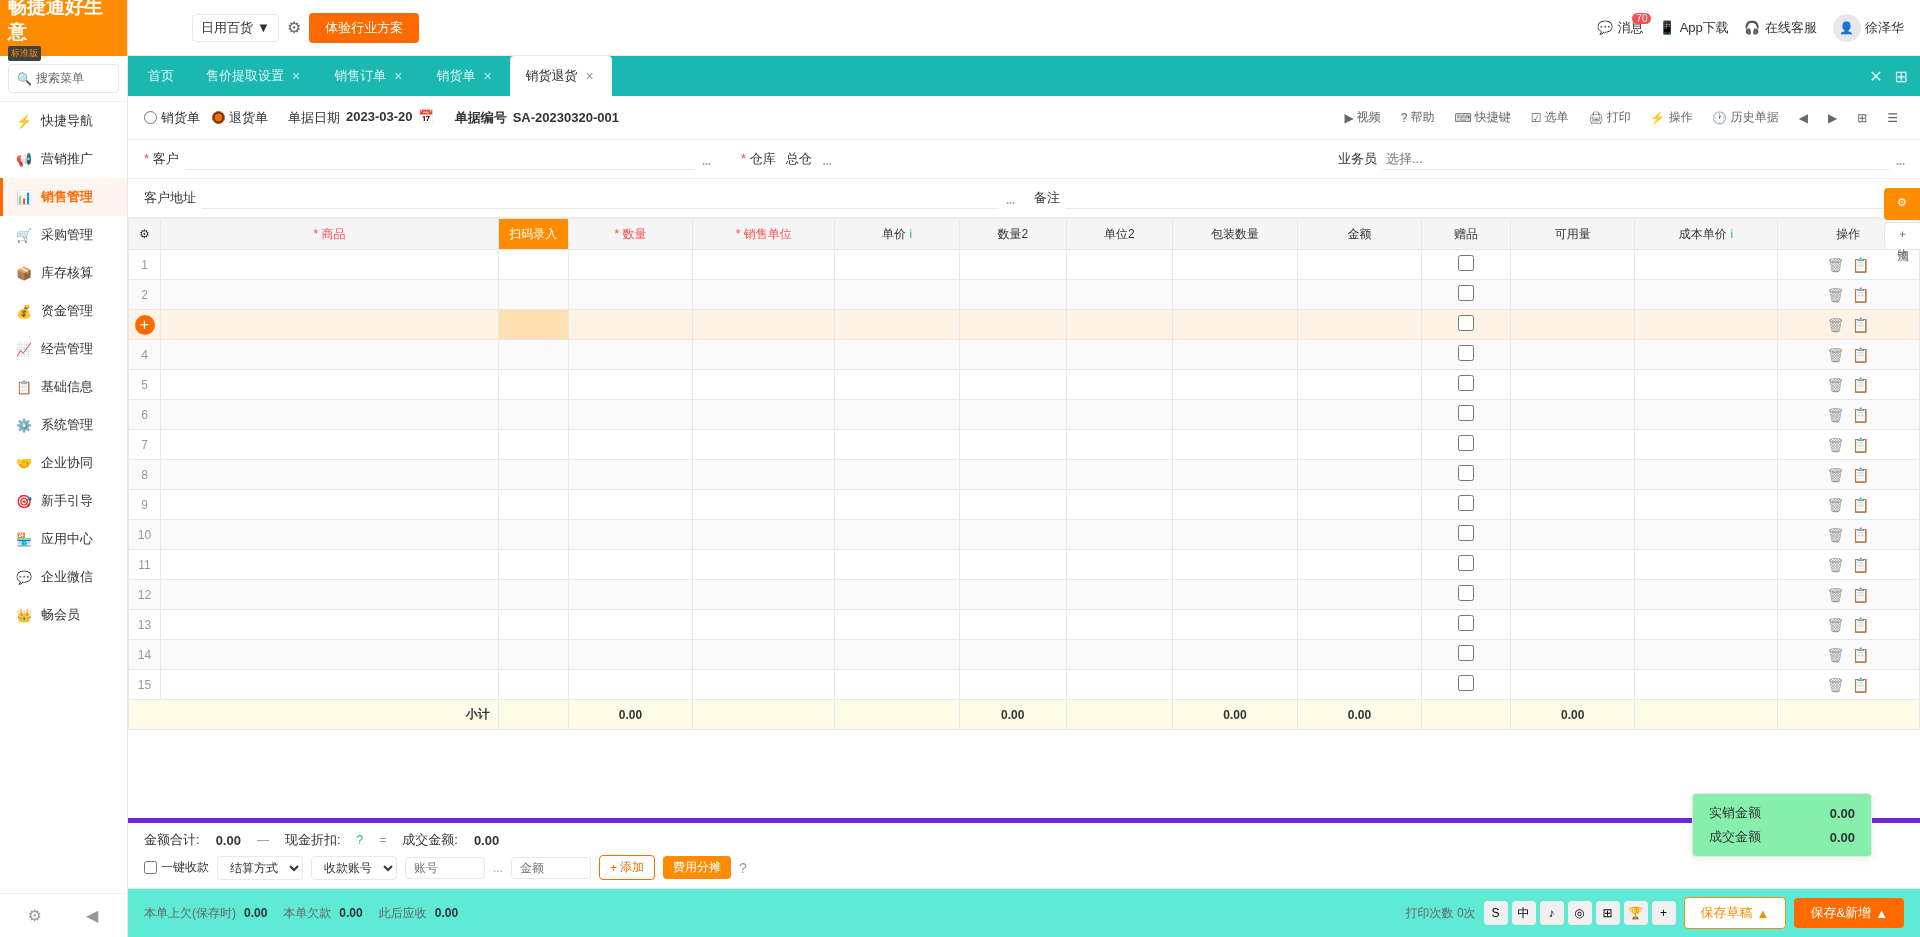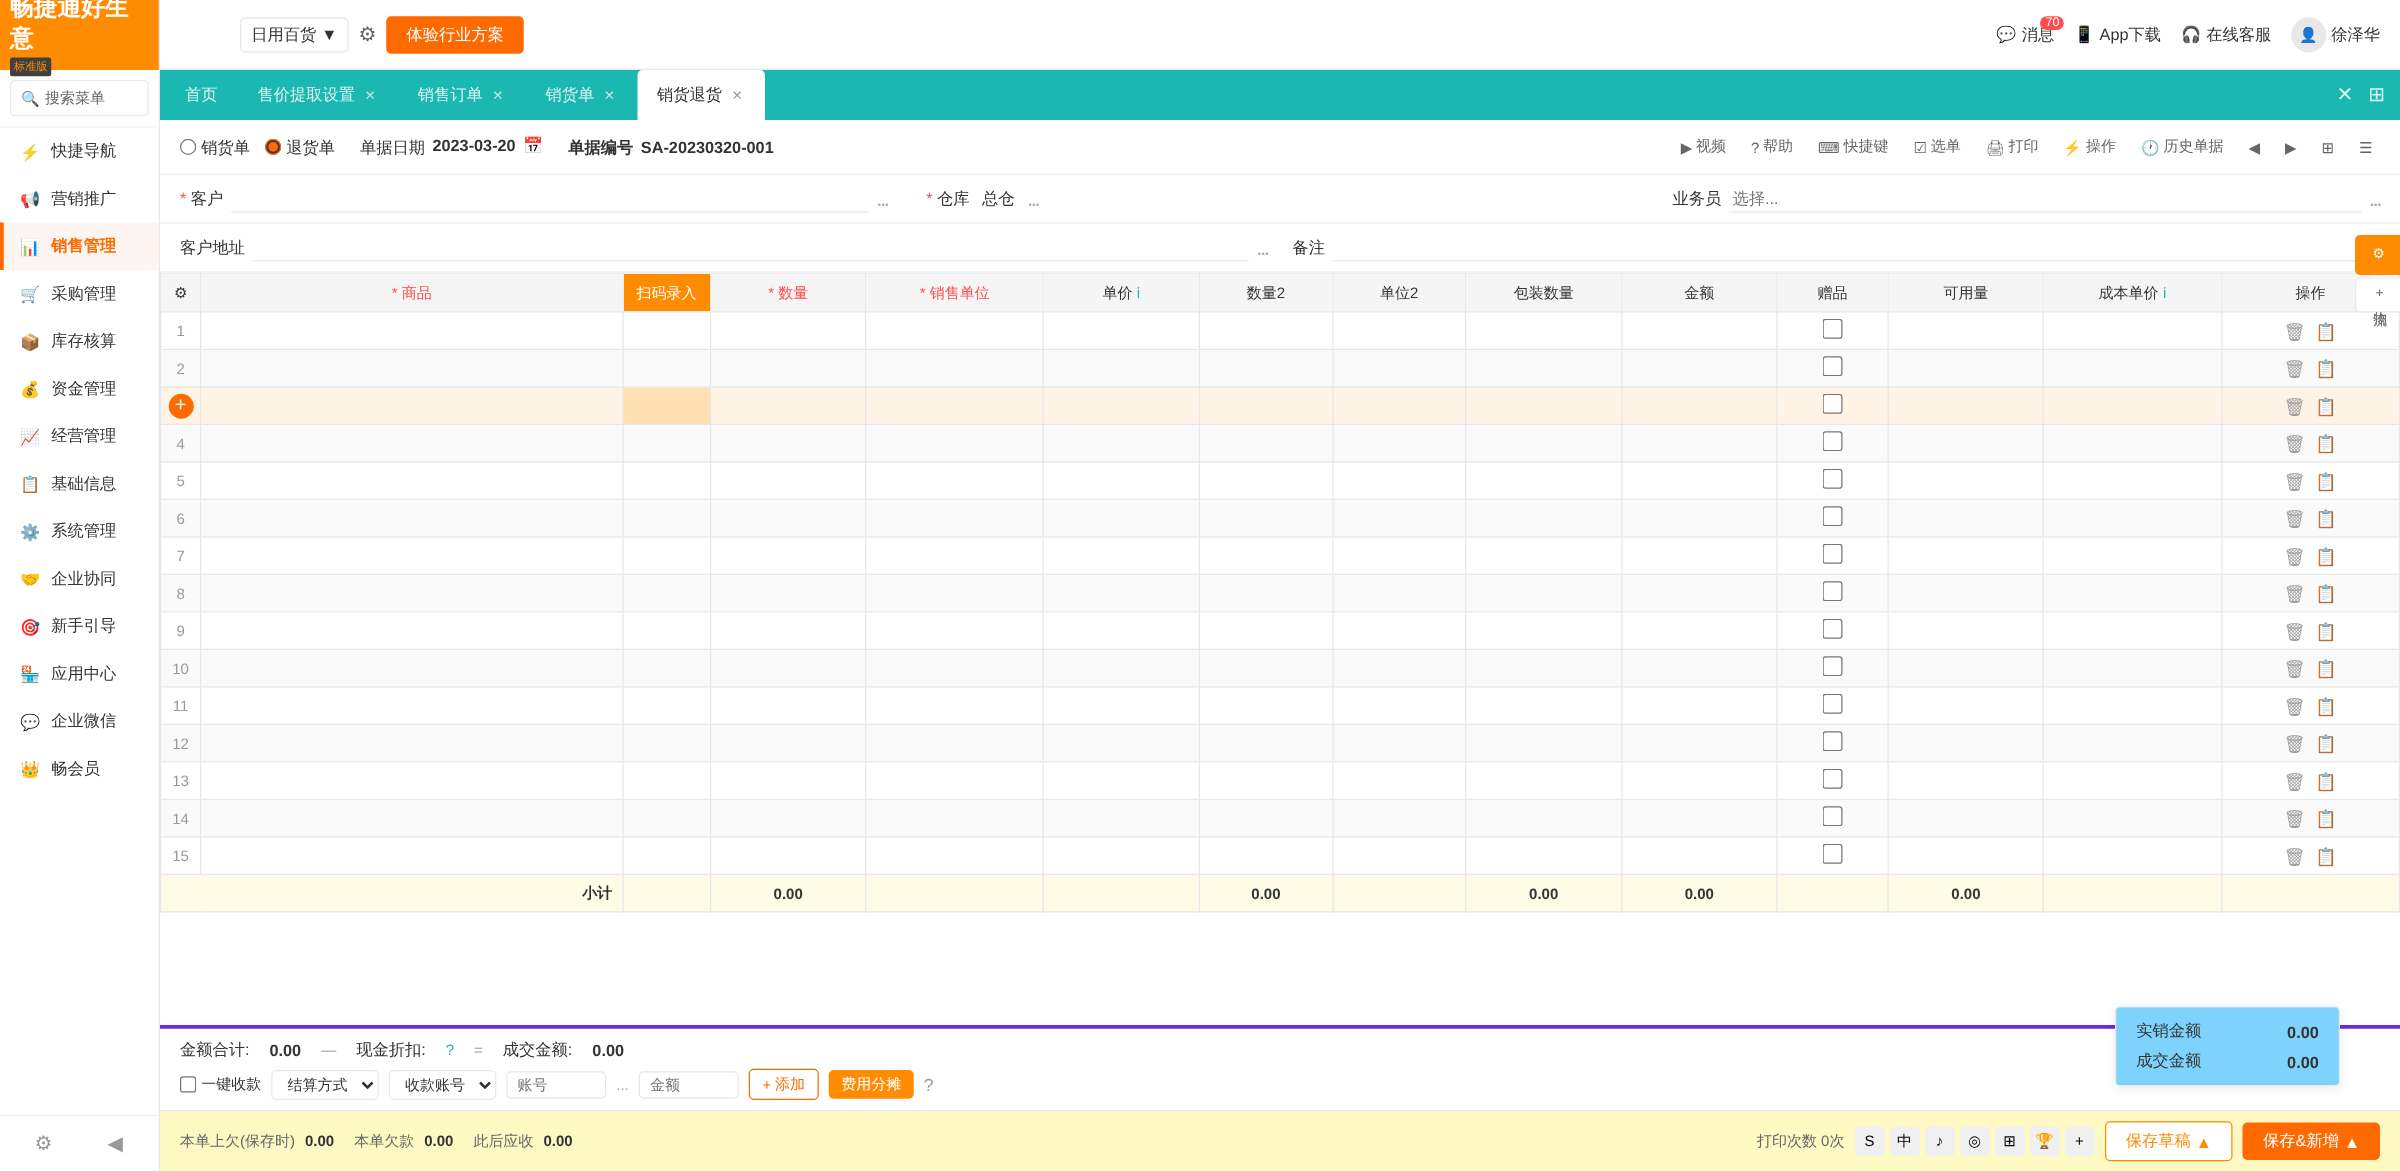--- a/index.html
+++ b/index.html
@@ -67,37 +67,37 @@
     tbody tr:nth-child(even) { background: #fafafa; }
     tbody tr.active-row { background: #fff3e6; }
     .row-num { color: #999; font-size: 12px; }
     .row-actions { display: flex; align-items: center; justify-content: center; gap: 4px; }
     .row-btn { background: none; border: none; cursor: pointer; color: #999; font-size: 14px; padding: 2px; }
     .add-row-btn { display: inline-flex; align-items: center; justify-content: center; width: 20px; height: 20px; background: #ff6a00; color: #fff; border-radius: 50%; font-size: 16px; cursor: pointer; border: none; line-height: 1; }
     .checkbox-cell { width: 16px; height: 16px; }
     .subtotal-row td { background: #fffbe6; font-weight: bold; border: 1px solid #e8e8e8; }
 
     
-    .form-footer { padding: 8px 16px; border-top: 3px solid #6d28d9; flex-shrink: 0; }
+    .form-footer { padding: 8px 16px; border-top: 5px solid #6d28d9; flex-shrink: 0; }
     .footer-row1 { display: flex; align-items: center; gap: 16px; margin-bottom: 6px; }
     .footer-label { color: #333; font-size: 13px; }
     .footer-value { color: #333; font-size: 13px; font-weight: bold; }
     .footer-dash { color: #999; }
     .footer-eq { color: #999; }
     .footer-row2 { display: flex; align-items: center; gap: 8px; }
     .footer-checkbox { display: flex; align-items: center; gap: 4px; color: #333; font-size: 12px; }
     .footer-select { border: 1px solid #e8e8e8; border-radius: 4px; padding: 3px 8px; font-size: 12px; color: #333; background: #fff; text-align: right; }
     .footer-input { border: 1px solid #e8e8e8; border-radius: 4px; padding: 3px 8px; font-size: 12px; width: 80px; }
     .footer-dots { color: #aaa; cursor: pointer; }
     .footer-add-btn { background: none; border: 1px solid #ff6a00; color: #ff6a00; border-radius: 4px; padding: 3px 10px; font-size: 12px; cursor: pointer; display: flex; align-items: center; gap: 3px; }
     .footer-split-btn { background: #ff8c00; color: #fff; border: none; border-radius: 4px; padding: 3px 10px; font-size: 12px; cursor: pointer; }
     .footer-help { color: #999; cursor: pointer; font-size: 14px; }
 
     
-    .bottom-bar { background: #fef9c3; border-top: 1px solid #e8e8e8; padding: 8px 16px; display: flex; align-items: center; gap: 16px; flex-shrink: 0; }
+    .bottom-bar { background: #5eead4; border-top: 1px solid #e8e8e8; padding: 8px 16px; display: flex; align-items: center; gap: 16px; flex-shrink: 0; }
     .bottom-info { display: flex; align-items: center; gap: 8px; color: #666; font-size: 12px; }
     .bottom-info-label { color: #666; }
     .bottom-info-value { color: #333; font-weight: bold; }
     .bottom-right { margin-left: auto; display: flex; align-items: center; gap: 8px; }
     .bottom-print-info { color: #666; font-size: 12px; }
     .bottom-tools { display: flex; align-items: center; gap: 4px; }
     .bottom-tool-icon { width: 24px; height: 24px; background: #f0f0f0; border-radius: 4px; display: flex; align-items: center; justify-content: center; cursor: pointer; font-size: 12px; }
     .save-draft-btn { background: #fff; border: 1px solid #ff8c00; color: #ff8c00; border-radius: 4px; padding: 6px 16px; font-size: 13px; cursor: pointer; display: flex; align-items: center; gap: 4px; }
     .save-new-btn { background: #ff6a00; color: #fff; border: none; border-radius: 4px; padding: 6px 16px; font-size: 13px; cursor: pointer; display: flex; align-items: center; gap: 4px; }
 
@@ -741,21 +741,21 @@
         <input class="footer-input" type="text" placeholder="金额" style="">
         <button class="footer-add-btn">
           <span>+</span>
           <span>添加</span>
         </button>
         <button class="footer-split-btn">费用分摊</button>
         <span class="footer-help">?</span>
       </div>
     </div>
 
-    <div style="position:absolute; right:48px; bottom:68px; background:#7dd3fc; border:1px solid #e8e8e8; border-radius:4px; padding:10px 16px; min-width:180px; box-shadow:0 2px 8px rgba(0,0,0,0.08);margin-left:39px;">
+    <div style="position:absolute; right:48px; bottom:80px; background:#86efac; border:1px solid #e8e8e8; border-radius:4px; padding:10px 16px; min-width:180px; box-shadow:0 2px 8px rgba(0,0,0,0.08);margin-left:39px;">
       <div style="display:flex; justify-content:space-between; align-items:center; margin-bottom:6px;">
         <span style="color:#333; font-size:13px;">实销金额</span>
         <span style="color:#333; font-size:13px; font-weight:bold; margin-left:20px;">0.00</span>
       </div>
       <div style="display:flex; justify-content:space-between; align-items:center;">
         <span style="color:#333; font-size:13px;">成交金额</span>
         <span style="color:#333; font-size:13px; font-weight:bold; margin-left:20px;">0.00</span>
       </div>
     </div>
 

